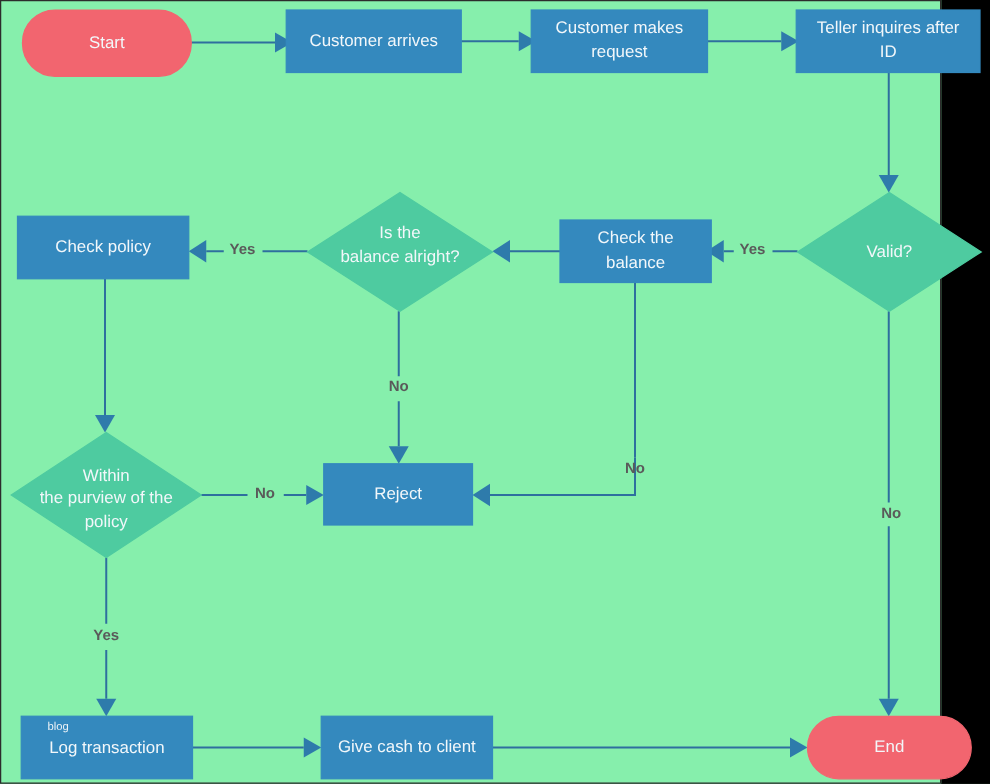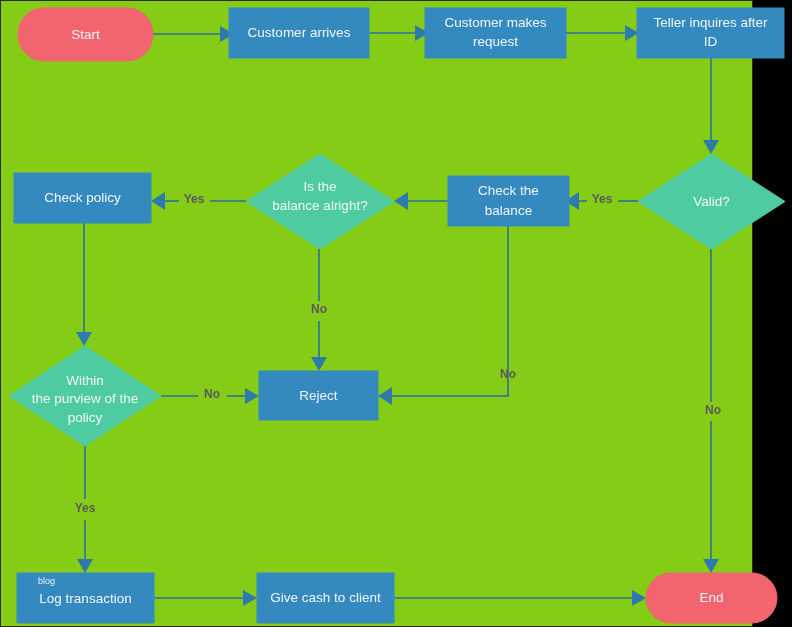--- a/index.html
+++ b/index.html
@@ -10,21 +10,21 @@
   body {
     width: 792px;
     height: 627px;
     overflow: hidden;
     font-family: "Liberation Sans", sans-serif;
   }
   #canvas {
     position: relative;
     width: 753px;
     height: 627px;
-    background: #84cc16;
+    background: #86efac;
     border: 1px solid #2c2c2c;
     box-sizing: border-box;
   }
   svg#flow {
     position: absolute;
     left: 0;
     top: 0;
     width: 792px;
     height: 627px;
     display: block;

